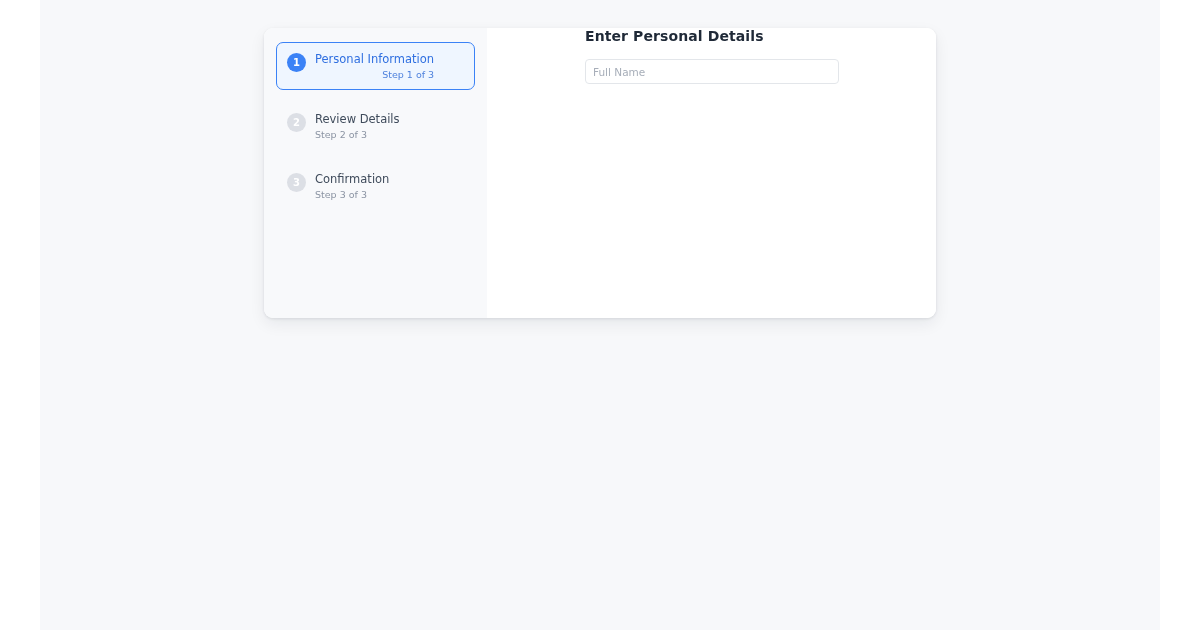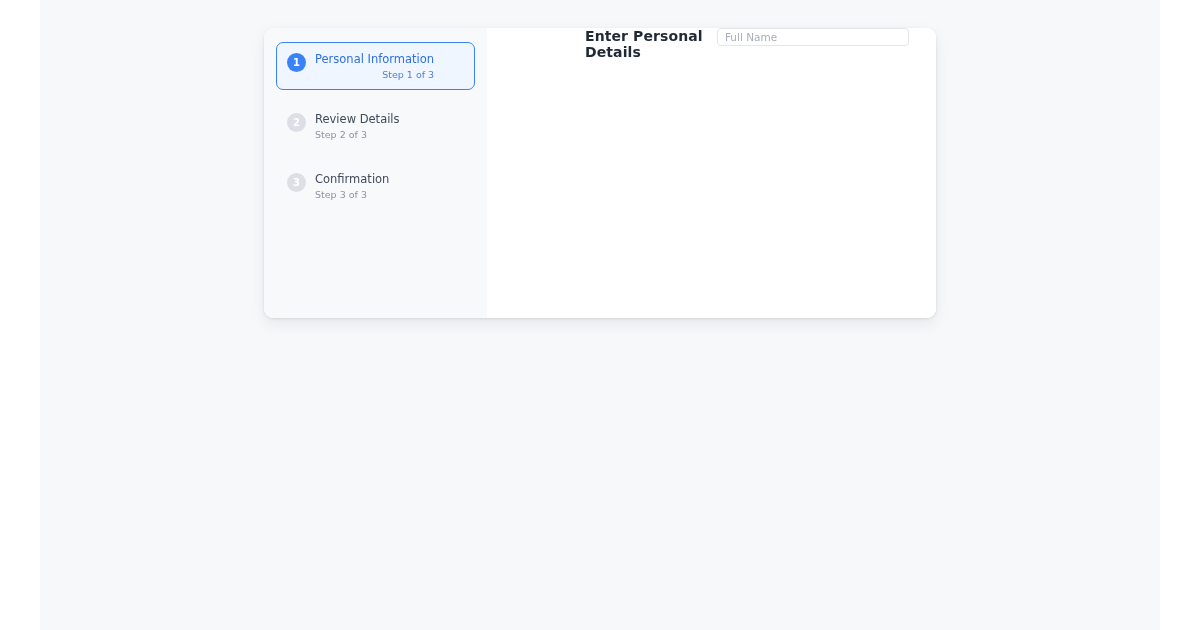--- a/index.html
+++ b/index.html
@@ -104,37 +104,37 @@
     color: #8b94a3;
   }
 
   .step-item.active .step-sub { color: #4f82dd; text-align: right; }
 
   
   .wizard-content {
     flex: 1 1 auto;
     background: #ffffff;
     display: flex;
-    flex-direction: row;
+    flex-direction: column;
     justify-content: flex-start;
     padding: 0 98px 0 98px;
   }
 
   .content-heading {
     font-size: 14px;
     font-weight: bold;
     color: #1f2937;
     margin-bottom: 15px;
     letter-spacing: 0.1px;
   }
 
   .field {
     display: block;
     width: 254px;
-    height: 18px;
+    height: 25px;
     border: 1px solid #e3e6ea;
     border-radius: 4px;
     background: #ffffff;
     padding: 0 7px;
     font-family: "DejaVu Sans", sans-serif;
     font-size: 10.5px;
     color: #1f2937;
     outline: none;
     margin-bottom: 9px;
   }

